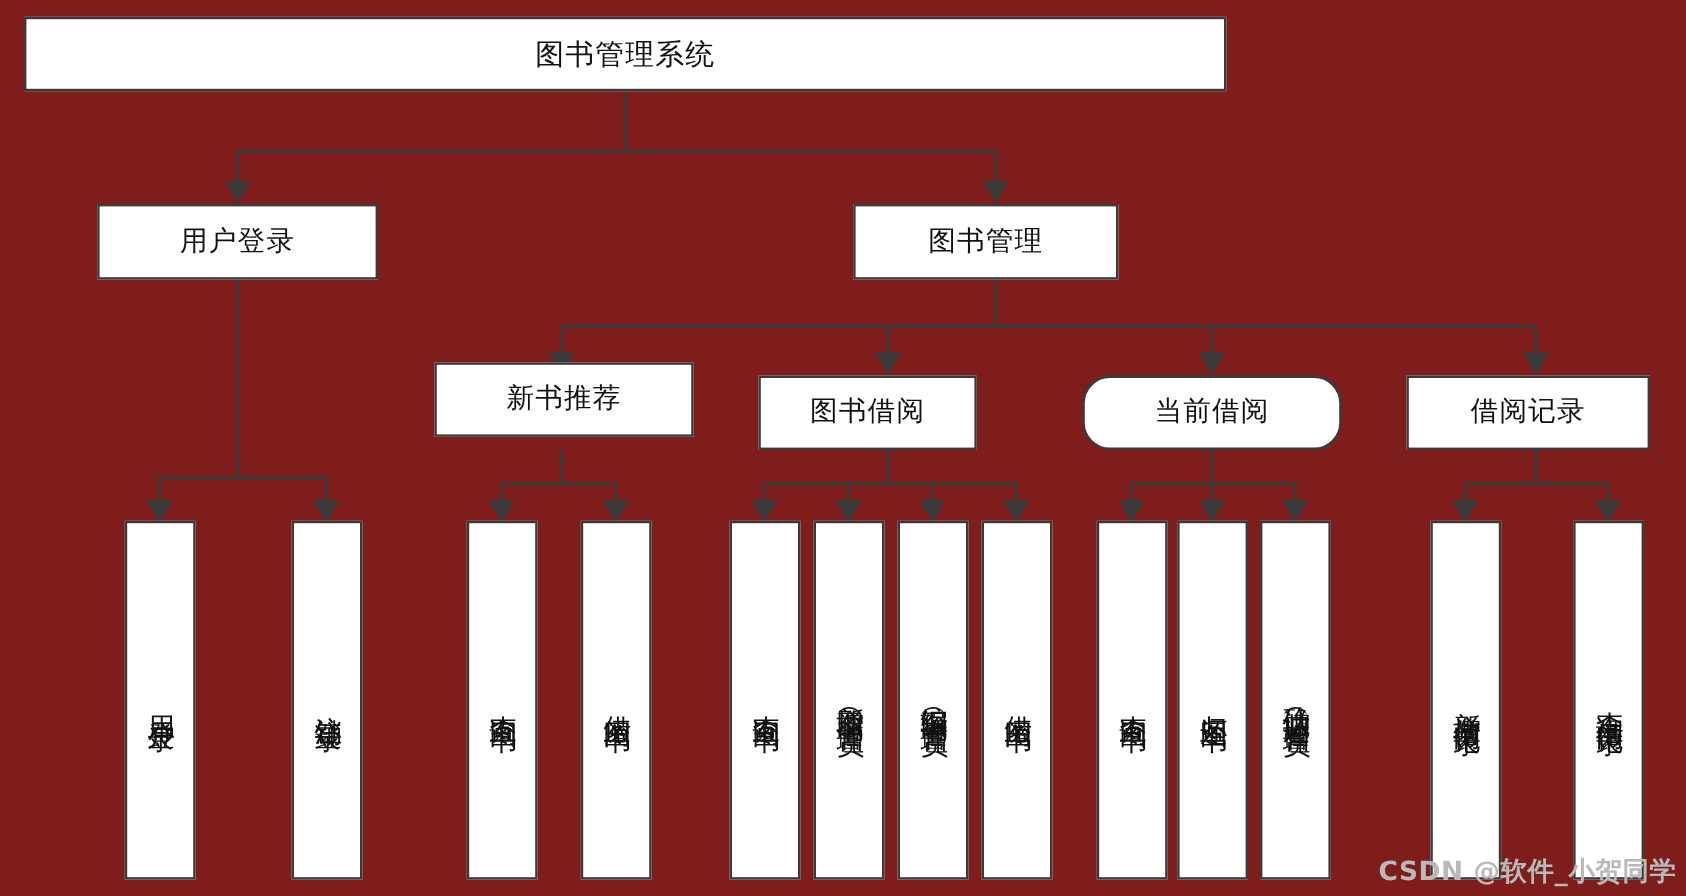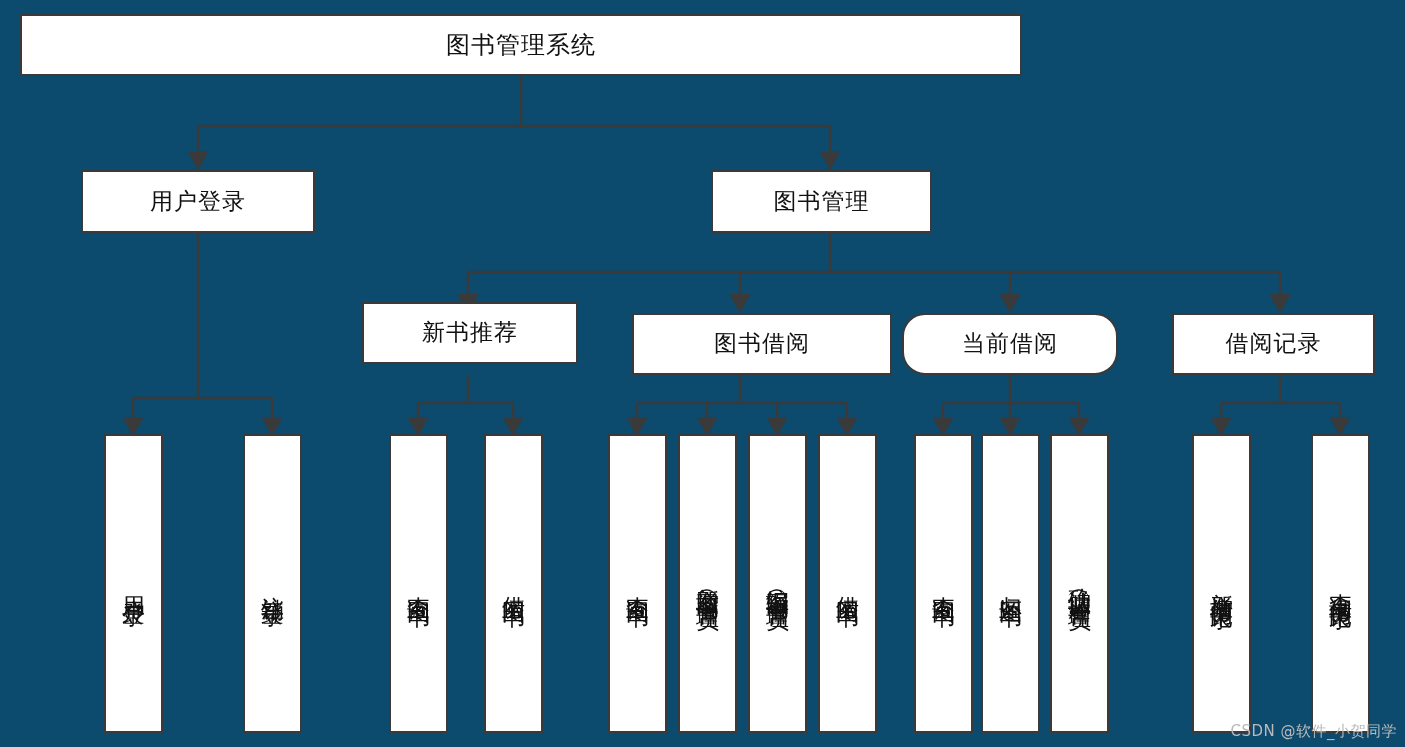--- a/index.html
+++ b/index.html
@@ -7,21 +7,21 @@
     padding: 0;
     background: #ffffff;
   }
   body {
     font-family: "DejaVu Sans", "Liberation Sans", sans-serif;
   }
   #canvas {
     position: relative;
     width: 1405px;
     height: 747px;
-    background: #0c4a6e;
+    background: #7f1d1d;
     overflow: hidden;
   }
   svg#wires {
     position: absolute;
     left: 0;
     top: 0;
     width: 1405px;
     height: 747px;
     pointer-events: none;
   }
@@ -56,24 +56,25 @@
   .node.v .vtext {
     writing-mode: vertical-rl;
     text-orientation: upright;
     display: block;
     line-height: 1.0;
   }
   .watermark {
     position: absolute;
     right: 8px;
     bottom: 6px;
-    font-size: 15px;
+    font-size: 22px;
     color: #b9b9b9;
     letter-spacing: 0.5px;
     white-space: nowrap;
+    font-weight: bold;
   }
 </style>
 </head>
 <body>
 
 <div id="canvas">
 
   <svg id="wires" viewBox="0 0 1405 747">
     <defs>
       <marker id="arrow" markerWidth="9" markerHeight="9" refX="3.6" refY="4.2" orient="auto" markerUnits="strokeWidth">
@@ -131,21 +132,21 @@
   <div class="node h" style="left:81px; top:170px; width:234px; height:63px;">
     <span>用户登录</span>
   </div>
   <div class="node h" style="left:711px; top:170px; width:221px; height:63px;">
     <span>图书管理</span>
   </div>
 
   <div class="node h" style="left:362px; top:302px; width:216px; height:62px;">
     <span>新书推荐</span>
   </div>
-  <div class="node h" style="left:632px; top:313px; width:260px; height:62px;">
+  <div class="node h" style="left:632px; top:313px; width:182px; height:62px;">
     <span>图书借阅</span>
   </div>
   <div class="node h" style="left:902px; top:313px; width:216px; height:62px;border-radius:23px;">
     <span>当前借阅</span>
   </div>
   <div class="node h" style="left:1172px; top:313px; width:203px; height:62px;">
     <span>借阅记录</span>
   </div>
 
   <div class="node v" style="left:104px; top:434px; width:59px; height:299px;">

